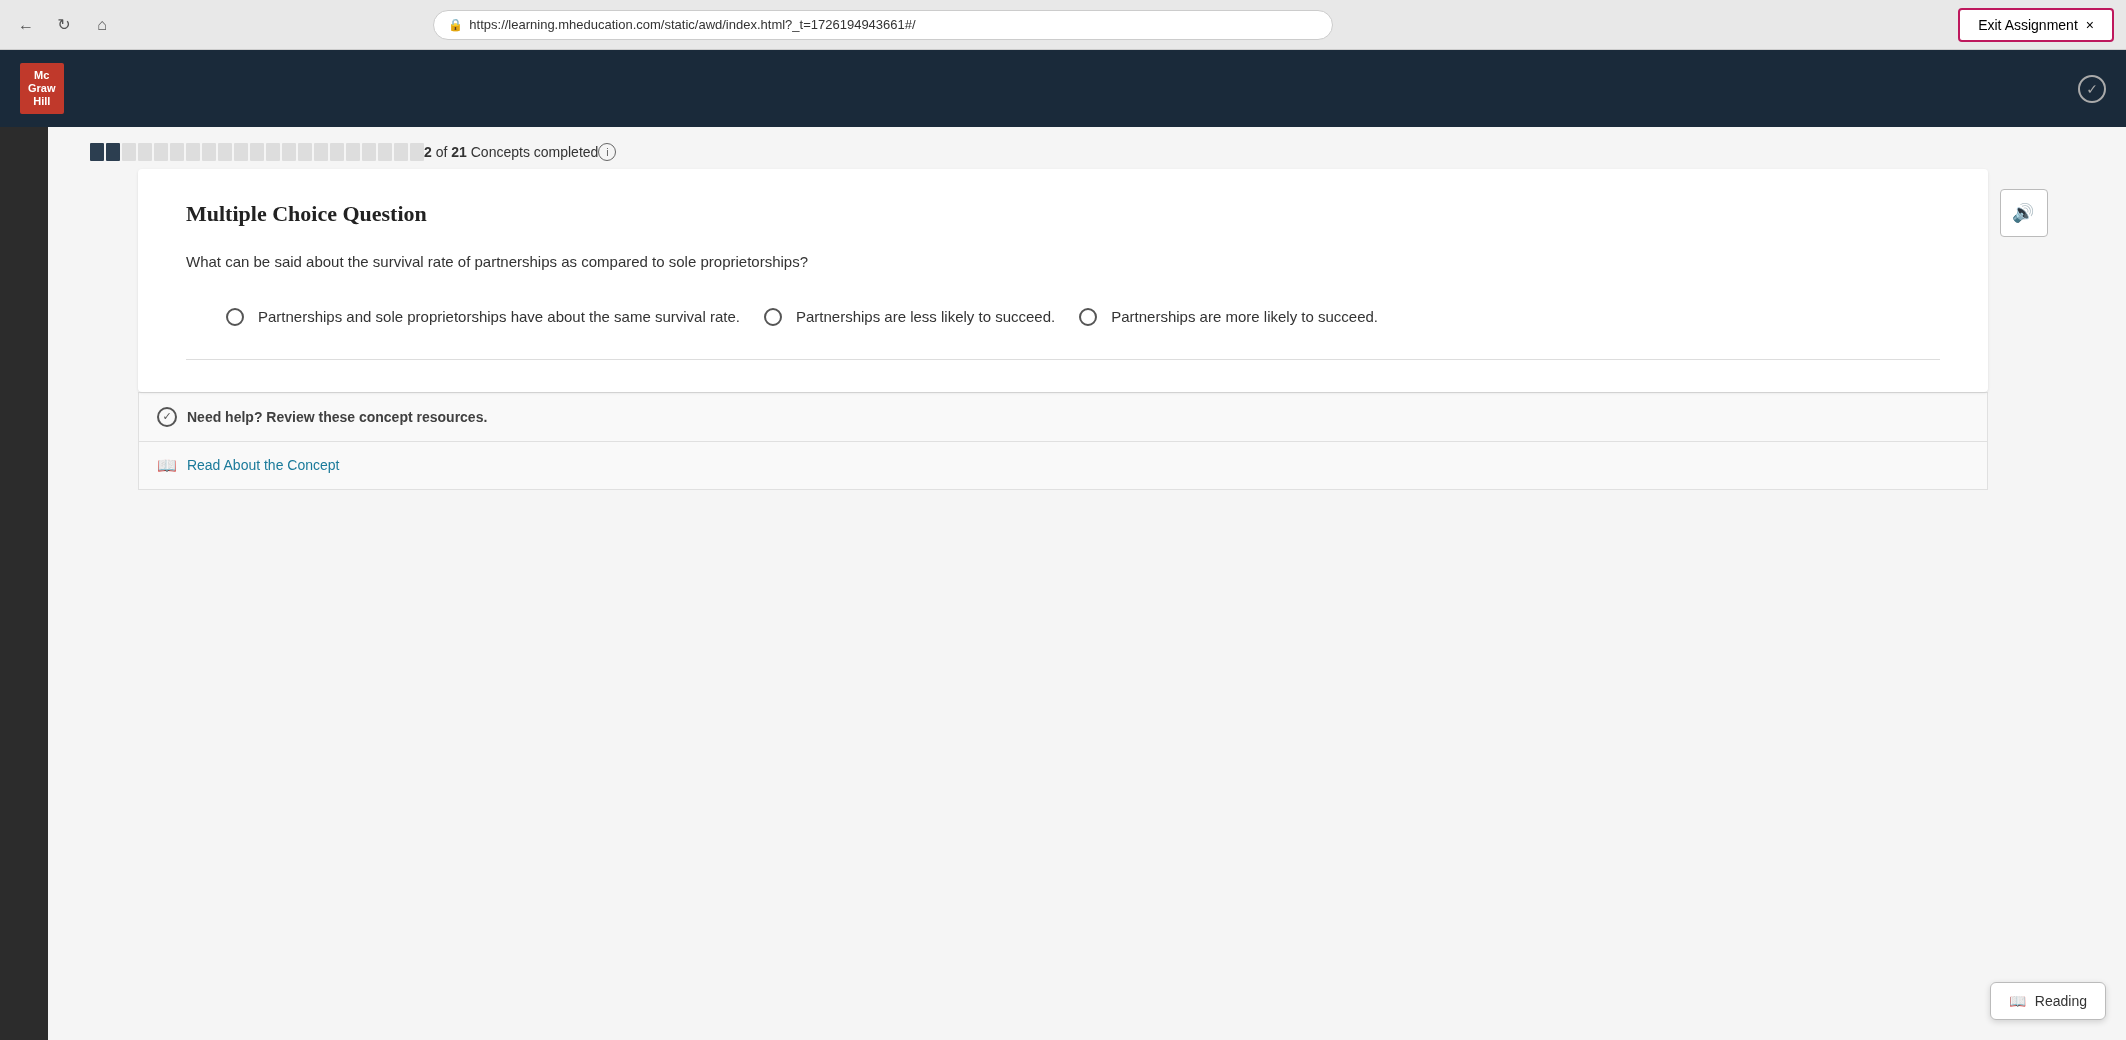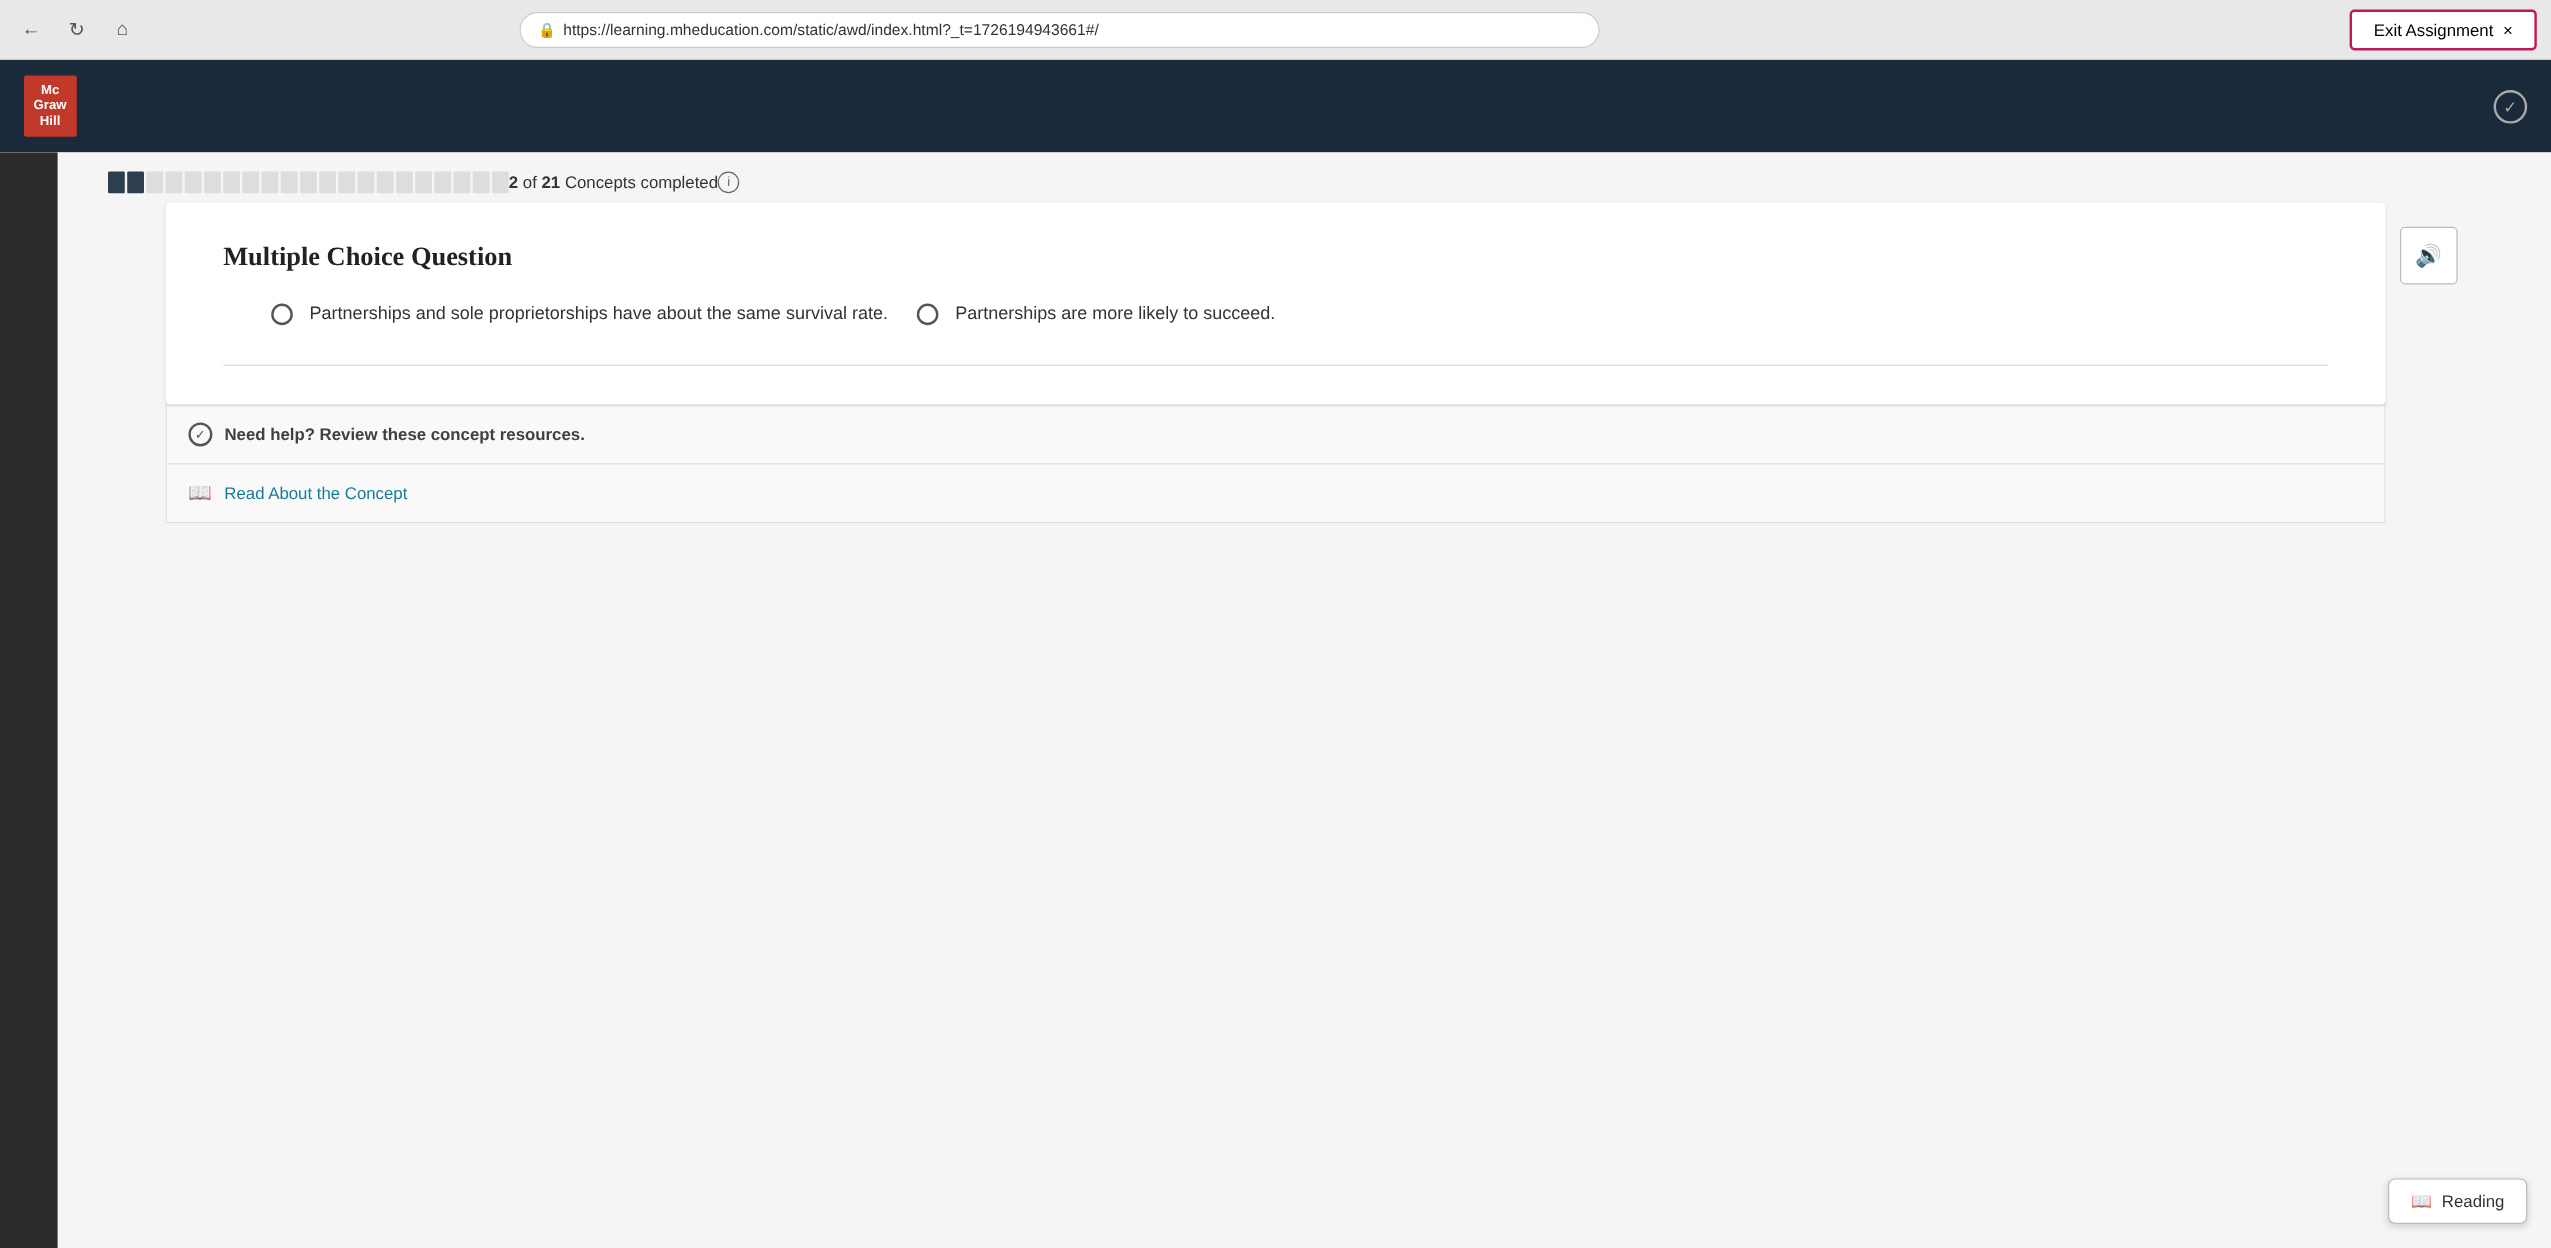--- a/index.html
+++ b/index.html
@@ -386,25 +386,30 @@
 
   <div style="position: relative; margin: 0 90px 0 90px;">
     <div class="content-panel">
 
       <button class="audio-btn">
         <span>🔊</span>
       </button>
 
       <div class="question-type">Multiple Choice Question</div>
 
+      <div class="question-text">What can be said about the survival rate of partnerships as compared to sole proprietorships?</div>
 
       <div class="answer-options">
         <label class="answer-option">
           <div class="radio-circle"></div>
           <span class="option-text">Partnerships and sole proprietorships have about the same survival rate.</span>
+        </label>
+        <label class="answer-option">
+          <div class="radio-circle"></div>
+          <span class="option-text">Partnerships are less likely to succeed.</span>
         </label>
         <label class="answer-option">
           <div class="radio-circle"></div>
           <span class="option-text">Partnerships are more likely to succeed.</span>
         </label>
       </div>
 
       <hr class="divider">
     </div>
 

